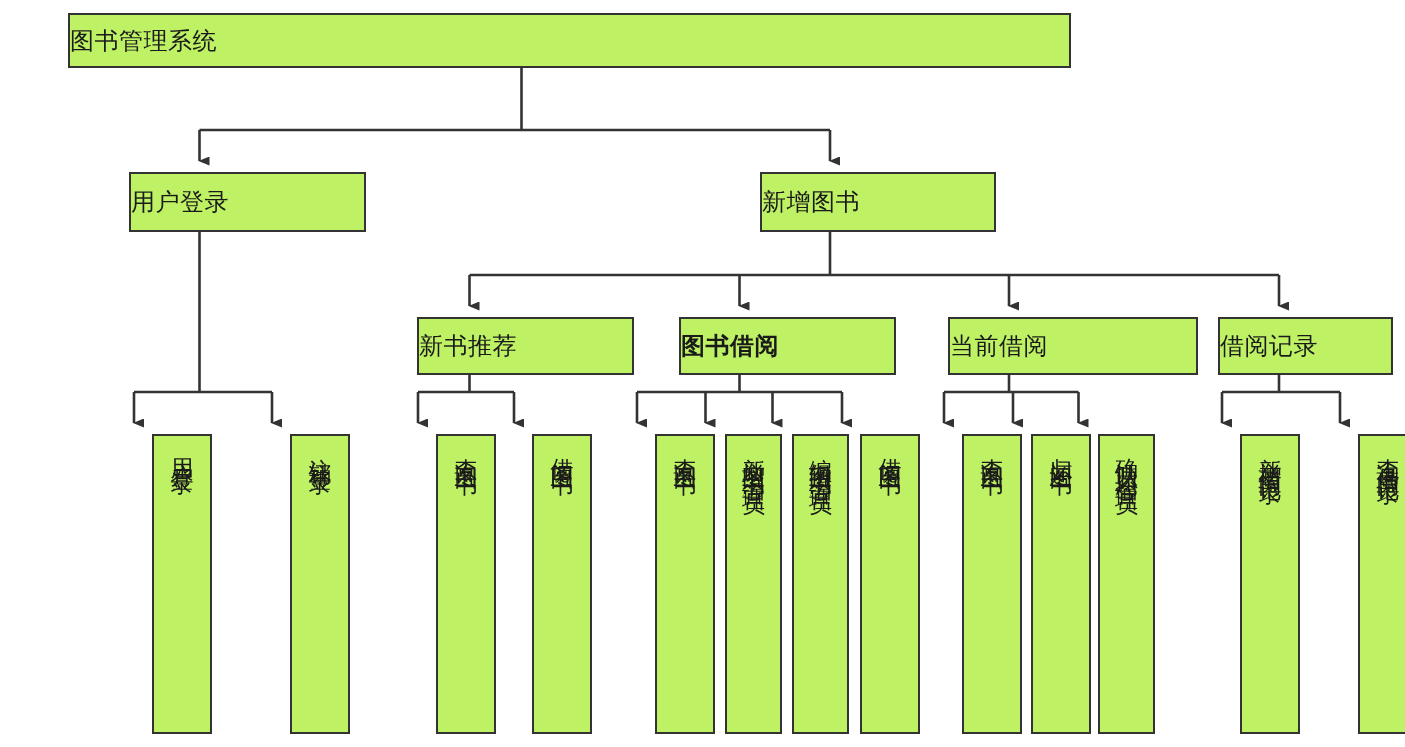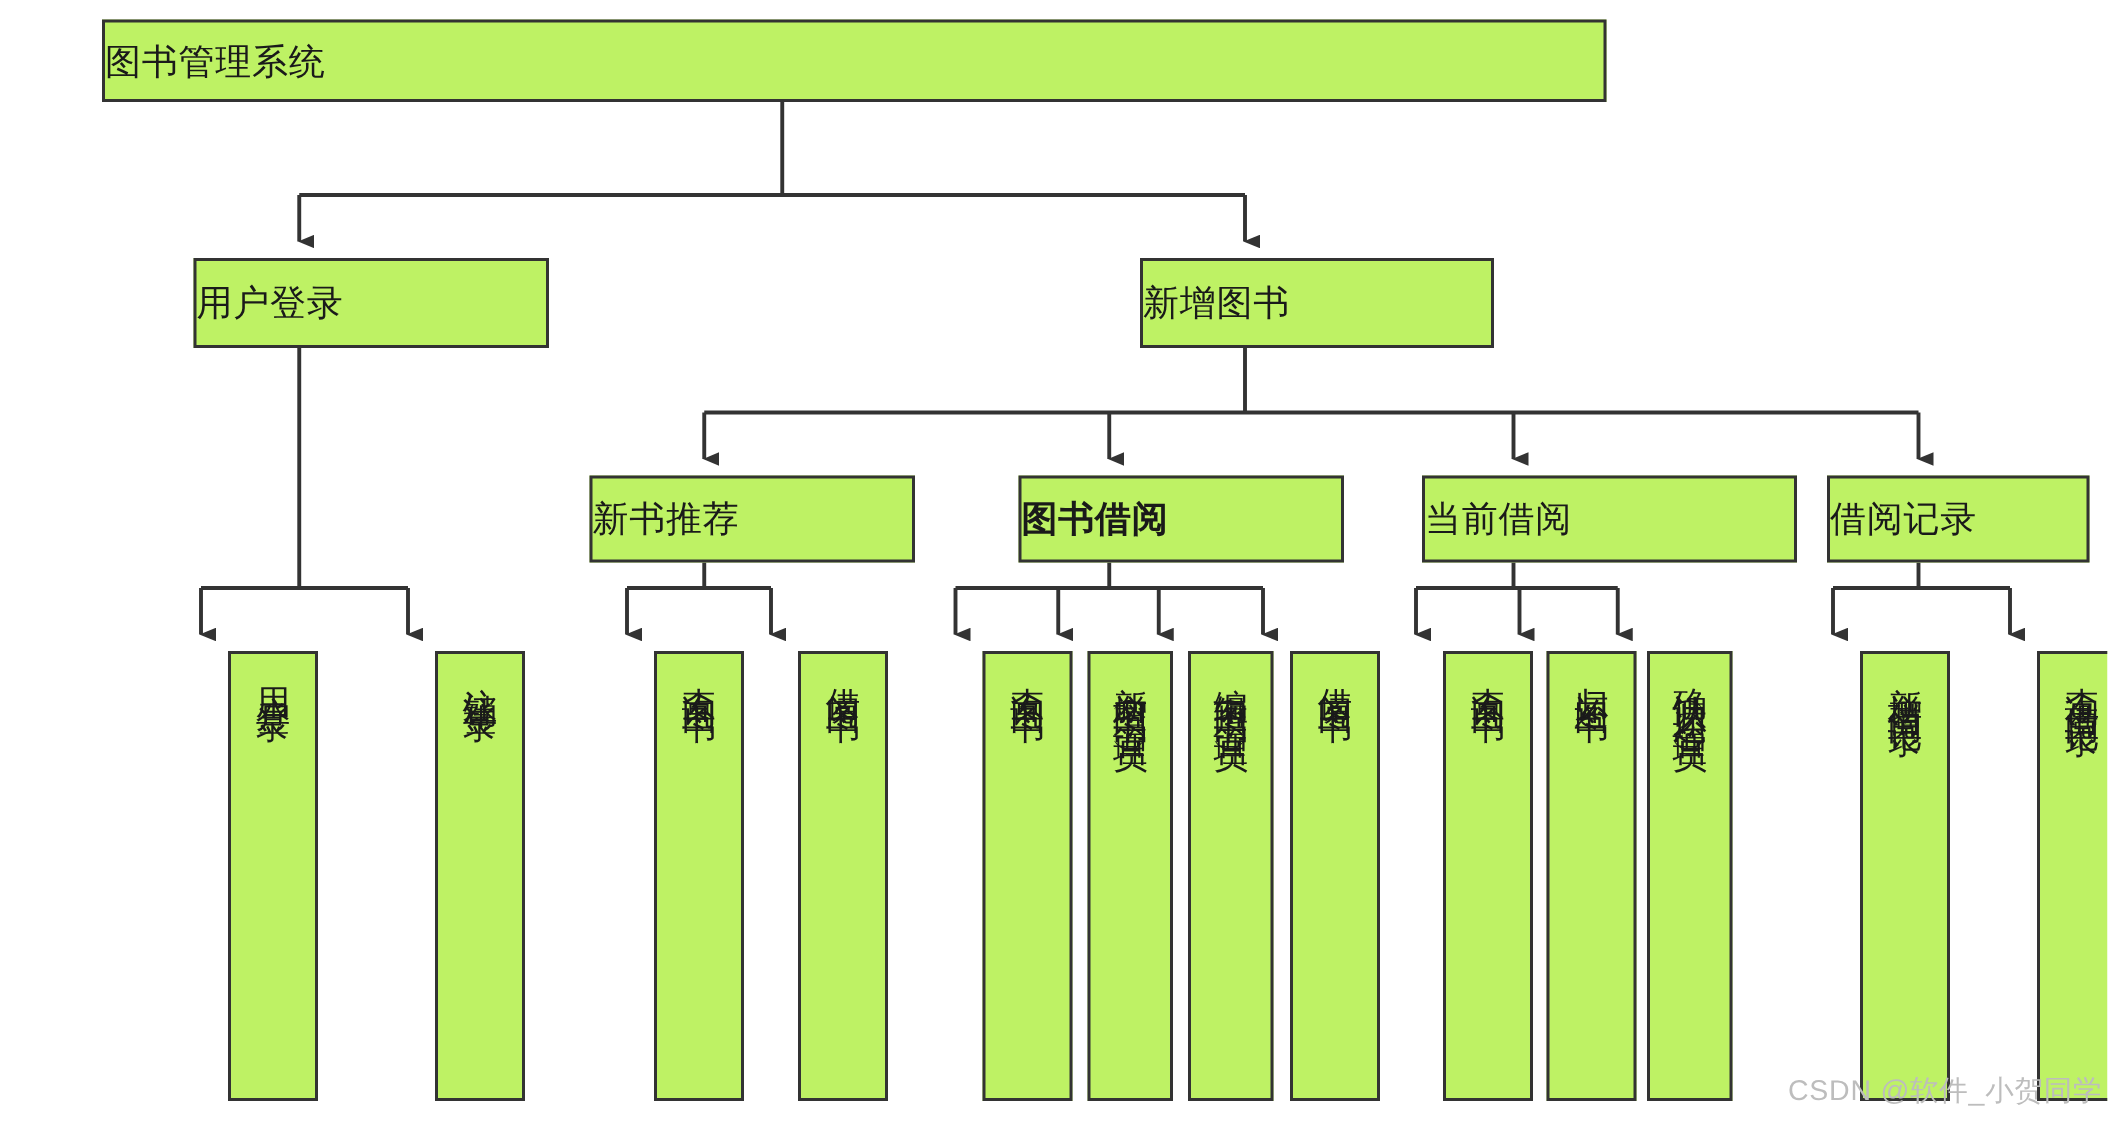--- a/index.html
+++ b/index.html
@@ -113,21 +113,21 @@
   <div id="nodes-layer">
       <div class="node horiz" style="left: 20px; top: 13px; width: 1003px; height: 55px;">
         <span class="hlabel">图书管理系统</span>
       </div>
       <div class="node horiz" style="left: 81px; top: 172px; width: 237px; height: 60px;">
         <span class="hlabel">用户登录</span>
       </div>
       <div class="node horiz" style="left: 712px; top: 172px; width: 236px; height: 60px;">
         <span class="hlabel">新增图书</span>
       </div>
-      <div class="node horiz" style="left: 345px; top: 317px; width: 217px; height: 58px;">
+      <div class="node horiz" style="left: 369px; top: 317px; width: 217px; height: 58px;">
         <span class="hlabel">新书推荐</span>
       </div>
       <div class="node horiz" style="left: 631px; top: 317px; width: 217px; height: 58px; font-weight: bold;">
         <span class="hlabel">图书借阅</span>
       </div>
       <div class="node horiz" style="left: 900px; top: 317px; width: 250px; height: 58px;">
         <span class="hlabel">当前借阅</span>
       </div>
       <div class="node horiz" style="left: 1170px; top: 317px; width: 175px; height: 58px;">
         <span class="hlabel">借阅记录</span>
@@ -166,15 +166,14 @@
         <span class="vlabel">确认归还（管理员）</span>
       </div>
       <div class="node vert" style="left: 1192px; top: 434px; width: 60px; height: 300px;">
         <span class="vlabel">新增借阅记录</span>
       </div>
       <div class="node vert" style="left: 1310px; top: 434px; width: 60px; height: 300px;">
         <span class="vlabel">查询借阅记录</span>
       </div>
     </div>
 
-  <div class="watermark" style="left: 1192px; top: 714px;">CSDN @软件_小贺同学</div>
 
 </div>
 
 </body></html>

